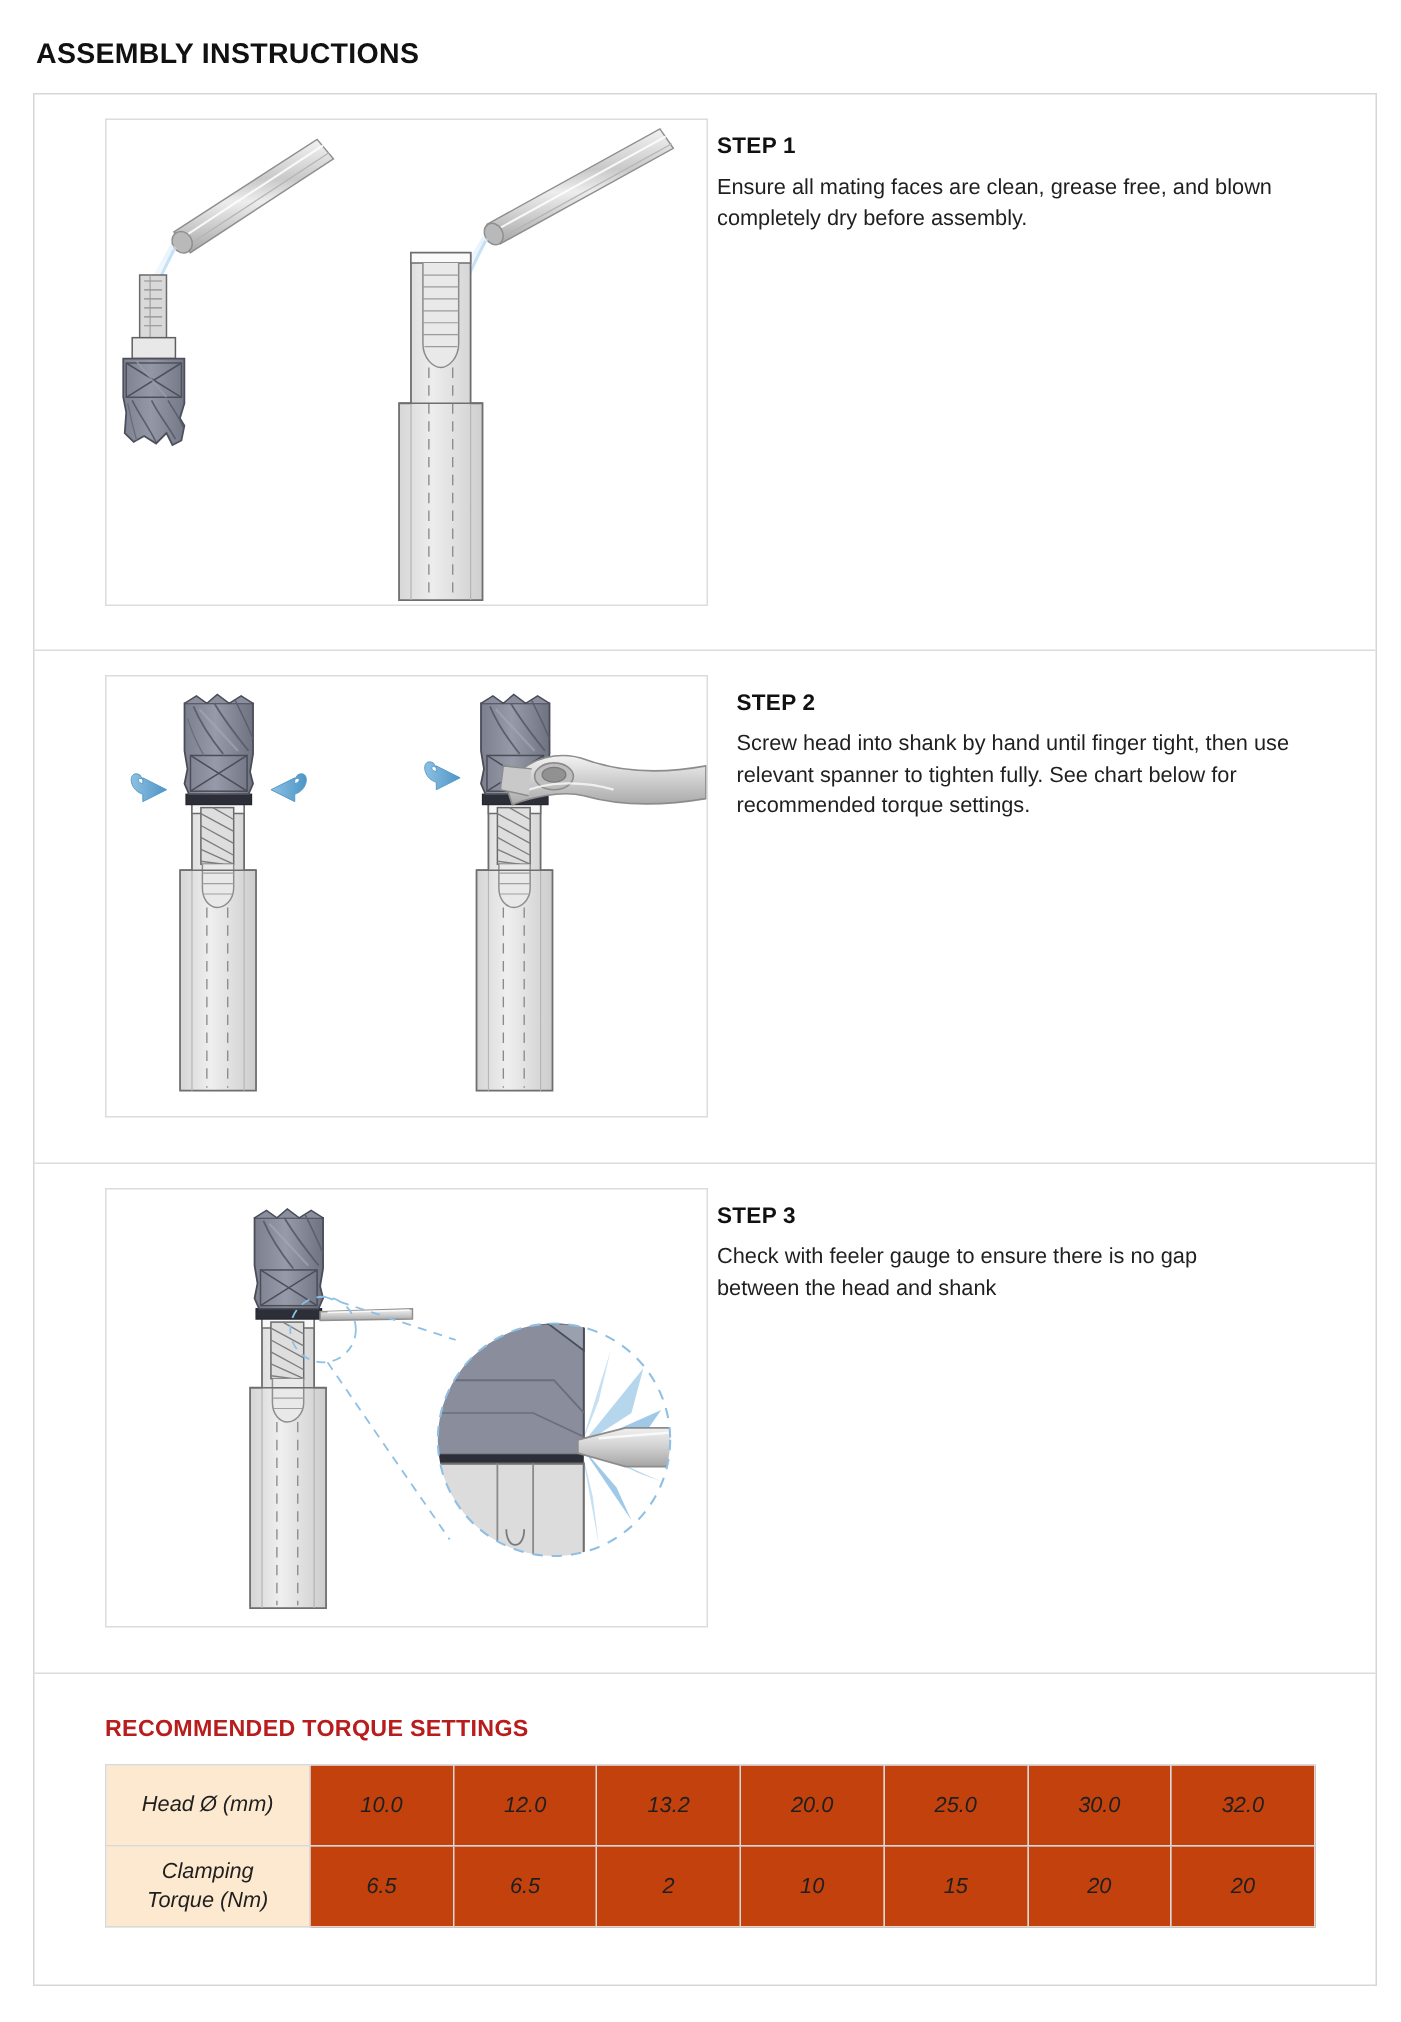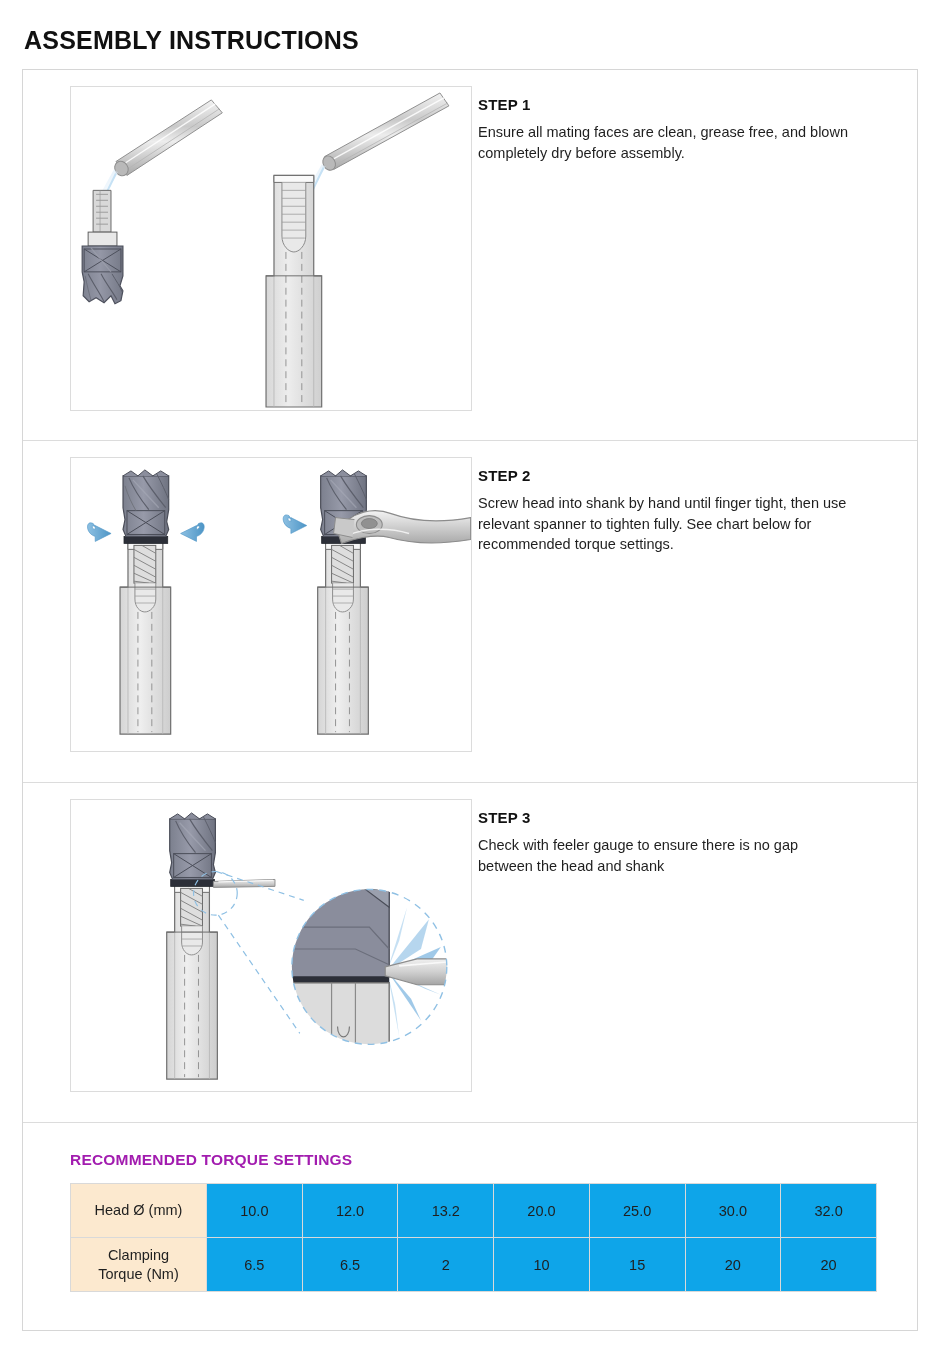--- a/index.html
+++ b/index.html
@@ -17,42 +17,42 @@
     overflow: hidden;
   }
 
   .page {
     width: 934px;
     height: 1348px;
     padding: 26px 16px 0 22px;
   }
 
   .page-title {
-    font-size: 25px;
+    font-size: 19px;
     font-weight: bold;
     letter-spacing: 0.2px;
     color: #111111;
     margin: 0 0 14px 2px;
   }
 
   .doc-frame {
     border: 1px solid #d6d6d6;
     width: 896px;
     height: 1262px;
     background: #fff;
   }
 
   .step-row {
     display: flex;
     align-items: flex-start;
     border-bottom: 1px solid #dcdcdc;
     padding: 16px 0 14px 0;
   }
   .step-row.r1 { height: 371px; }
-  .step-row.r2 { height: 342px; }
+  .step-row.r2 { height: 342px; gap: 13px; }
   .step-row.r3 { height: 340px; }
 
   .fig-cell {
     width: 455px;
     padding-left: 47px;
     flex: none;
   }
   .fig-box {
     border: 1px solid #dcdcdc;
     background: #ffffff;
@@ -82,44 +82,45 @@
     margin: 0;
     max-width: 375px;
   }
 
   .torque-section {
     padding: 28px 0 0 47px;
   }
   .torque-title {
     font-size: 15.5px;
     font-weight: bold;
-    color: #a21caf;
+    color: #b91c1c;
     letter-spacing: 0.2px;
     margin: 0 0 14px 0;
   }
   table.torque {
     border-collapse: collapse;
     width: 807px;
     table-layout: fixed;
+    font-style: italic;
   }
   table.torque td {
     border: 1px solid #d9d9d9;
     height: 54px;
     text-align: center;
     vertical-align: middle;
     font-size: 14.5px;
     color: #1f1f1f;
   }
   table.torque td.rowhead {
     background: #fce9cf;
     width: 136px;
     line-height: 1.25;
   }
   table.torque td.val {
-    background: #0ea5e9;
+    background: #c2410c;
   }
 </style>
 </head>
 <body>
 
 <div class="page">
 
   <h1 class="page-title">ASSEMBLY INSTRUCTIONS</h1>
 
   <div class="doc-frame">

